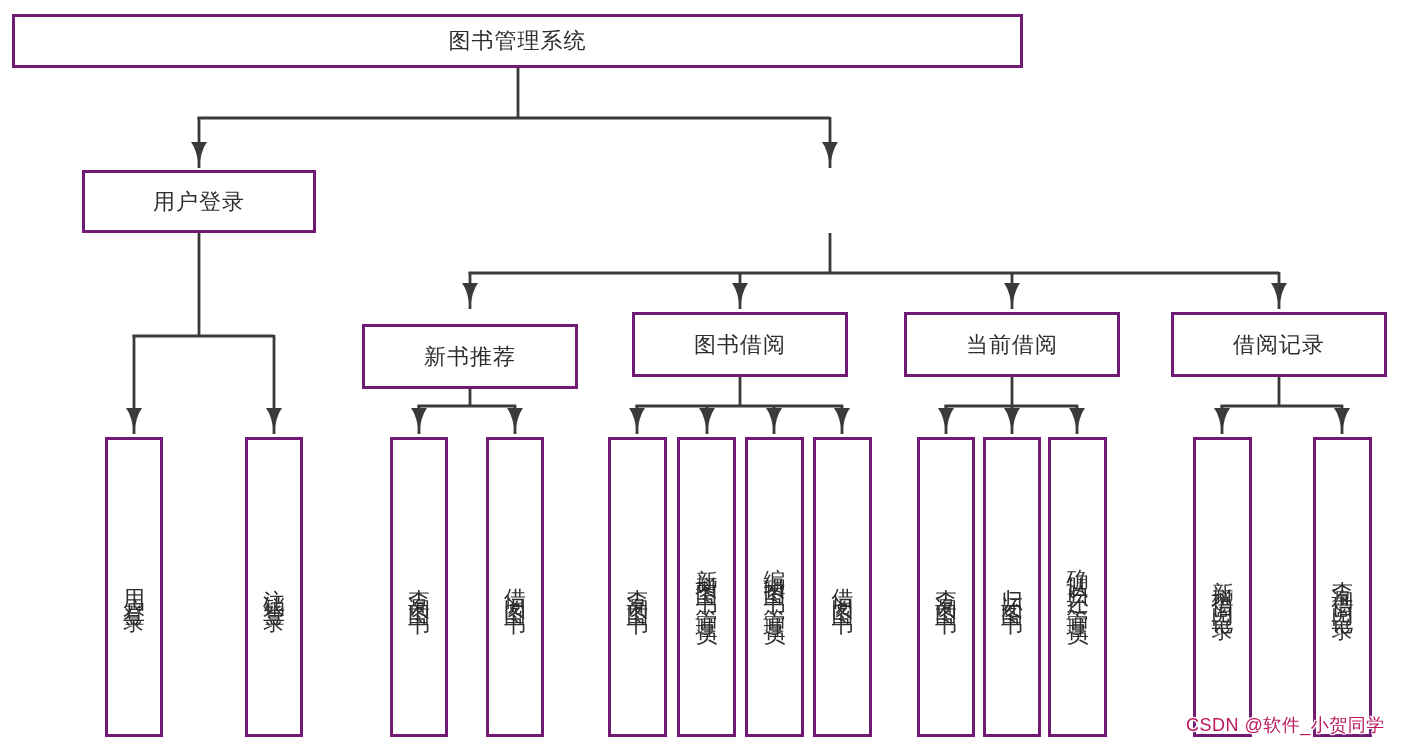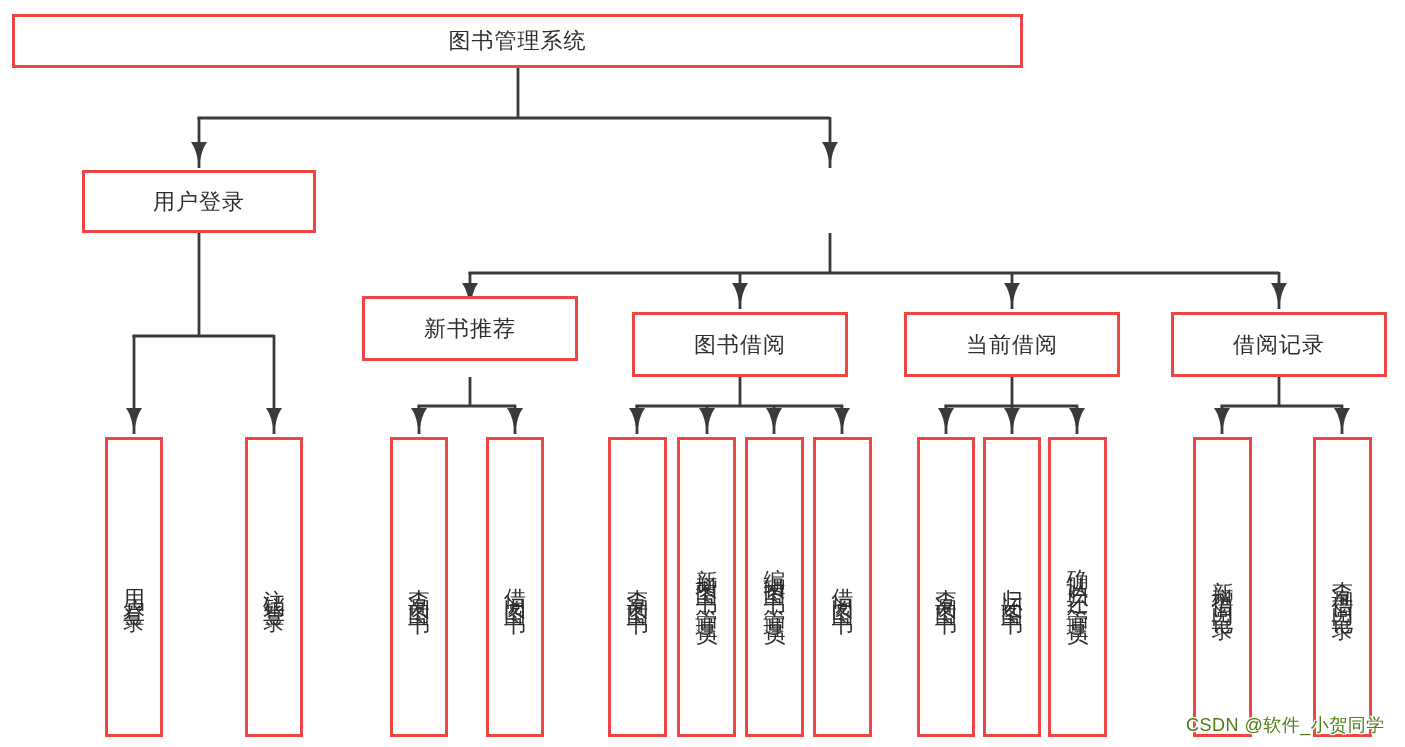--- a/index.html
+++ b/index.html
@@ -8,42 +8,42 @@
     width:1405px;height:747px;
     background:#ffffff;
     font-family:"Liberation Sans","DejaVu Sans",sans-serif;
     overflow:hidden;
   }
   .wires{position:absolute;left:0;top:0;z-index:0;}
   .box{
     position:absolute;
     box-sizing:border-box;
     background:#ffffff;
-    border:3px solid #ef4444;
+    border:3px solid #701a75;
     display:flex;
     align-items:center;
     justify-content:center;
     color:#2e2e2e;
     z-index:1;
   }
   .hlabel{font-size:22px;letter-spacing:1px;white-space:nowrap;}
   .leaf span{
     writing-mode:vertical-rl;
     text-orientation:mixed;
     font-size:22px;
     letter-spacing:8px;
     line-height:1;
     white-space:nowrap;
   }
   .watermark{
     position:absolute;
     left:1186px;top:713px;
     z-index:3;
     font-size:18px;
-    color:#4d7c0f;
+    color:#be185d;
     letter-spacing:0.5px;
     white-space:nowrap;
     text-shadow:0 0 3px #ffffff,1px 1px 0 #ffffff,-1px -1px 0 #ffffff,1px -1px 0 #ffffff,-1px 1px 0 #ffffff;
   }
 </style>
 </head>
 <body>
 
 <div class="stage">
 
@@ -91,21 +91,21 @@
   </svg>
 
   <div class="box" style="left:12px;top:14px;width:1011px;height:54px">
     <span class="hlabel">图书管理系统</span>
   </div>
 
   <div class="box" style="left:82px;top:170px;width:234px;height:63px">
     <span class="hlabel">用户登录</span>
   </div>
 
-  <div class="box" style="left:362px;top:296px;width:216px;height:65px">
+  <div class="box" style="left:362px;top:324px;width:216px;height:65px">
     <span class="hlabel">新书推荐</span>
   </div>
   <div class="box" style="left:904px;top:312px;width:216px;height:65px">
     <span class="hlabel">当前借阅</span>
   </div>
   <div class="box" style="left:632px;top:312px;width:216px;height:65px">
     <span class="hlabel">图书借阅</span>
   </div>
   <div class="box" style="left:1171px;top:312px;width:216px;height:65px">
     <span class="hlabel">借阅记录</span>

